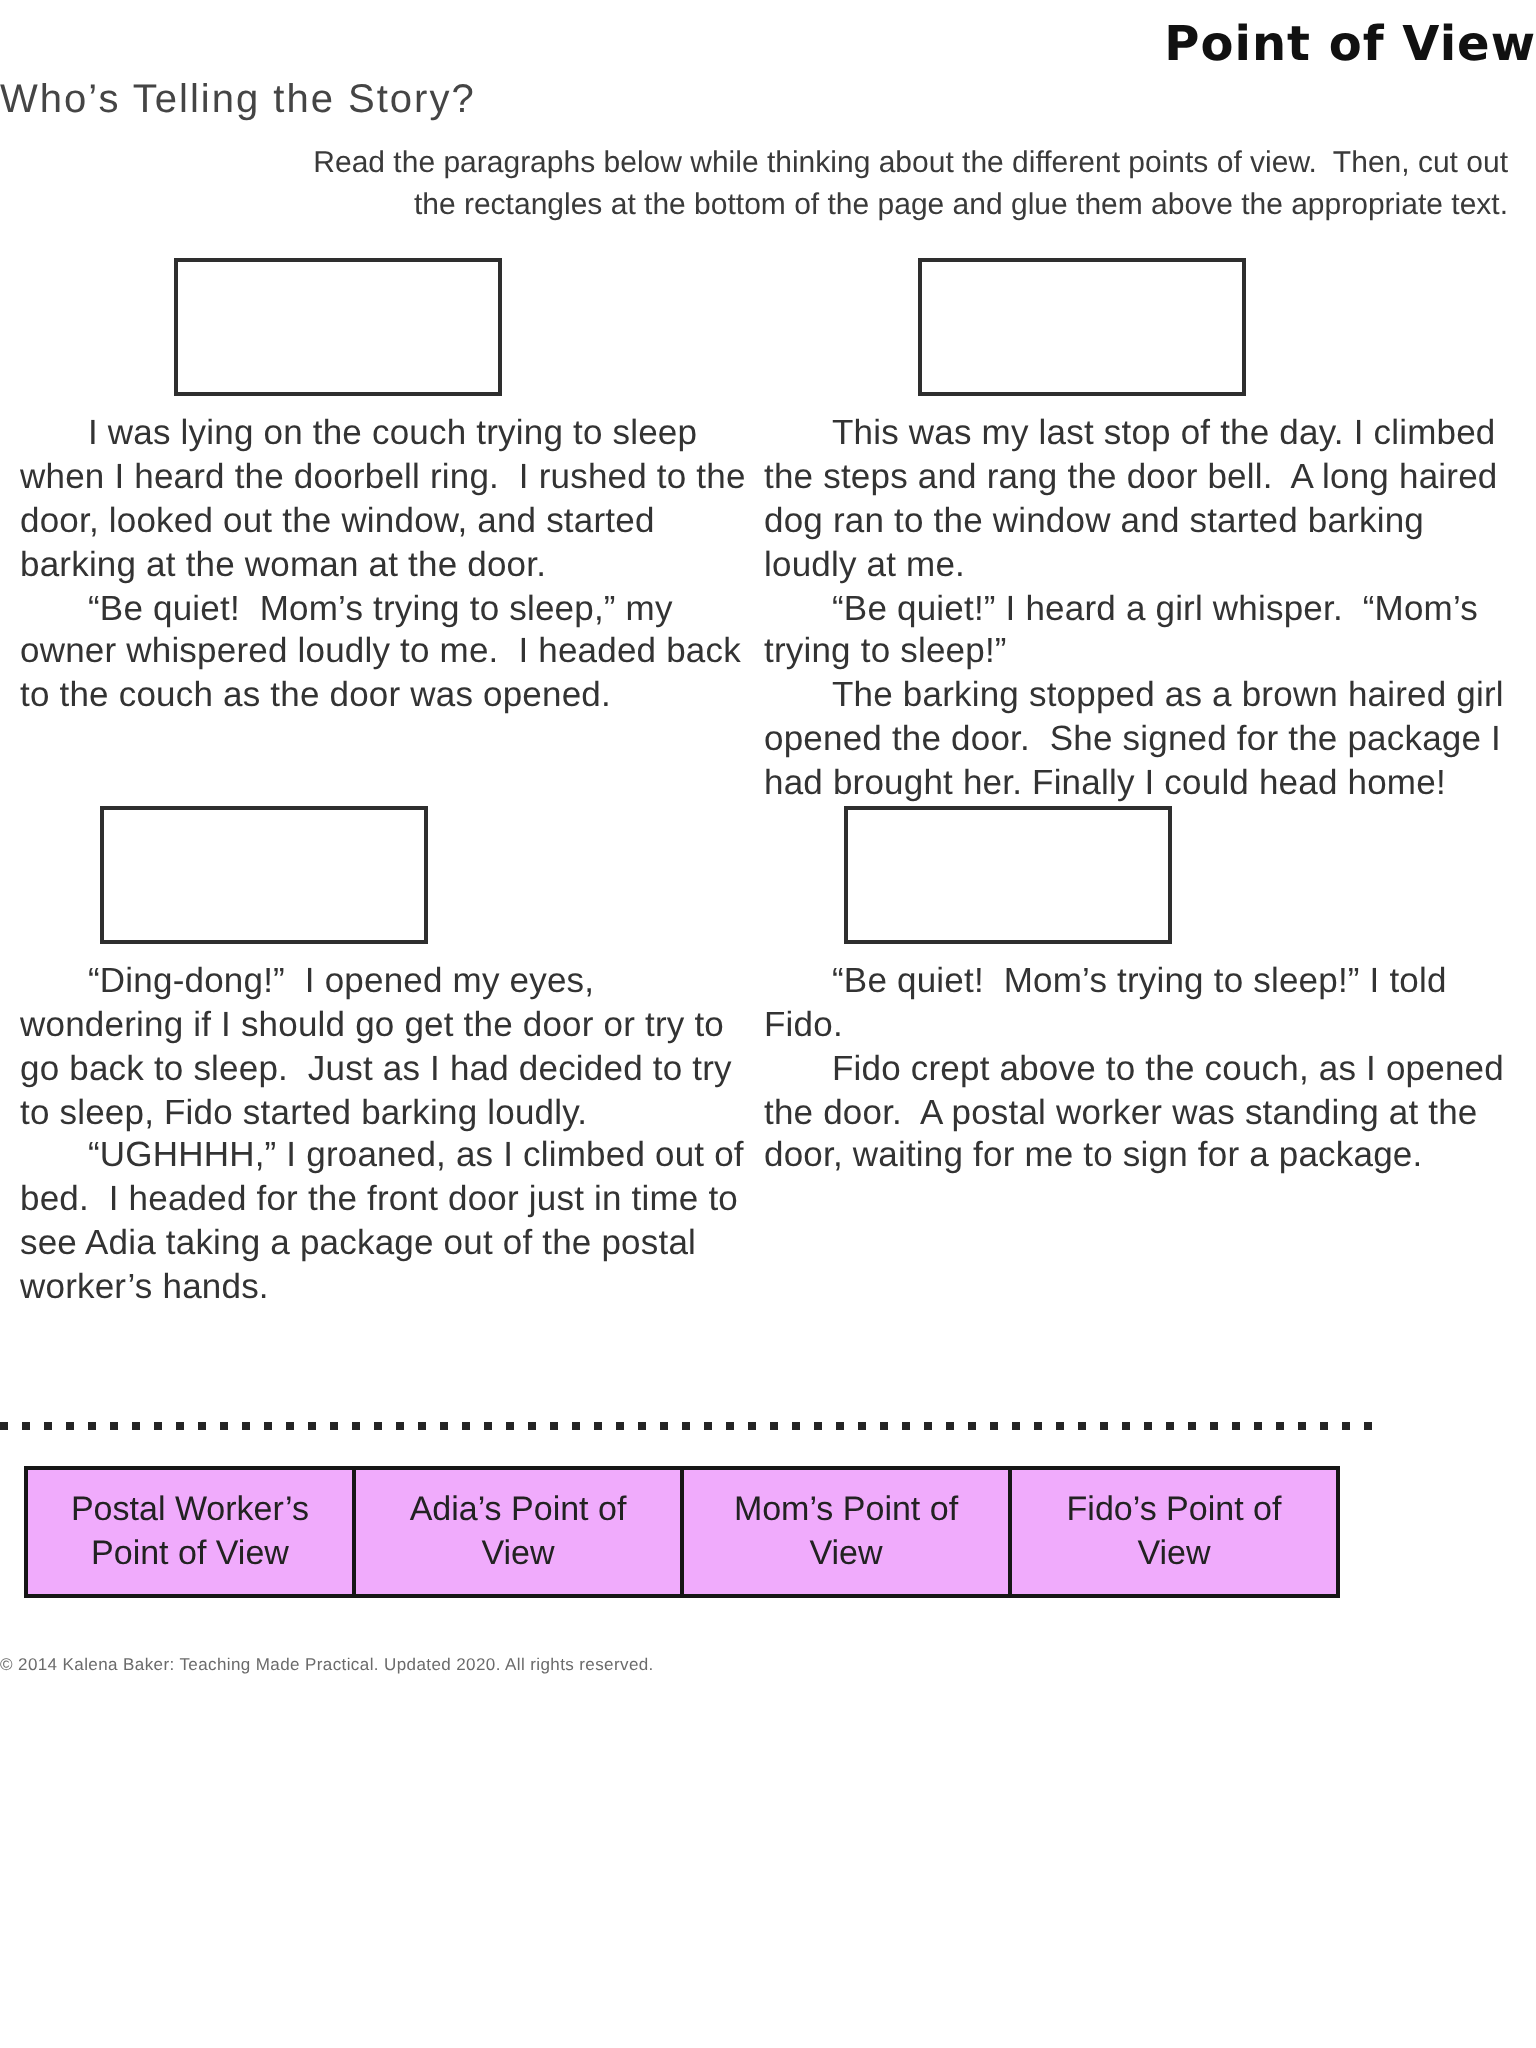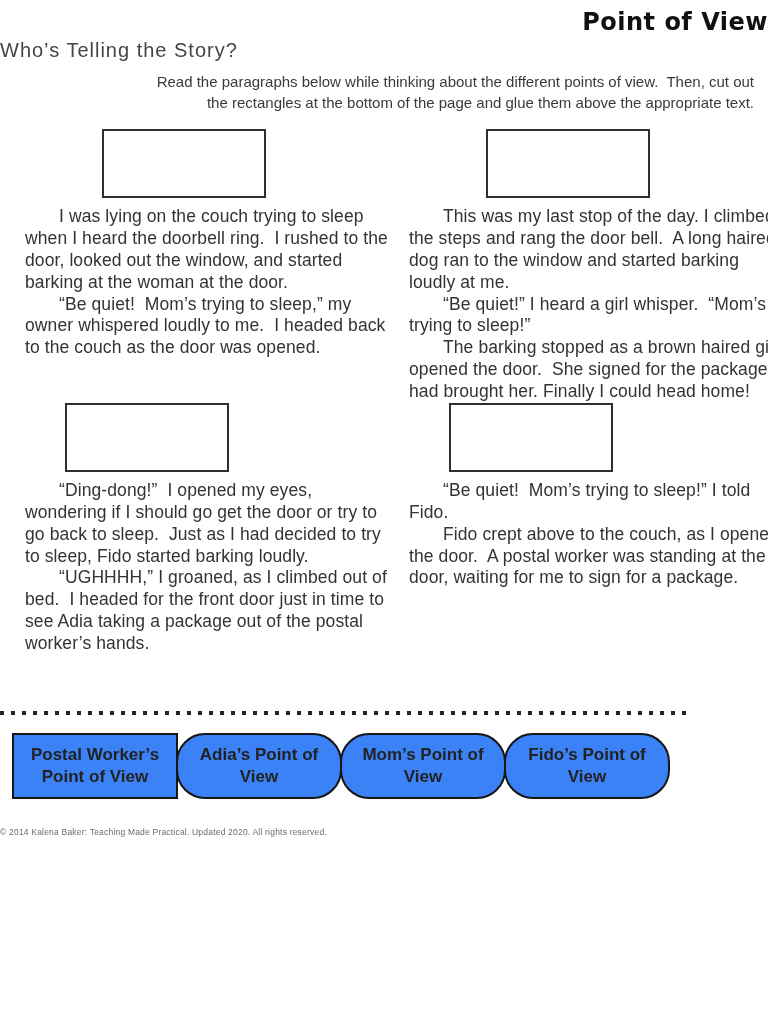--- a/index.html
+++ b/index.html
@@ -16,22 +16,22 @@
   .subtitle{
     text-align:left;font-size:20px;color:#454545;margin-top:3px;
     letter-spacing:1px;font-weight:400;
   }
   .instructions{
     text-align:right;font-size:15px;line-height:1.4;color:#3a3a3a;
     margin:9px auto 16px auto;white-space:pre-wrap;width:740px;
   }
   
   .stories{
-    display:grid;grid-template-columns:368px 372px;column-gap:16px;
-    padding-left:25px;padding-right:6px;
+    display:grid;grid-template-columns:368px 372px;column-gap:4px;
+    padding-left:10px;padding-right:6px;
   }
   .story{box-sizing:border-box;}
   .story.row1{margin-bottom:42px;}
   .glue-box{
     width:164px;height:69px;border:2px solid #2e2e2e;background:#ffffff;
     margin:0 0 8px 77px;box-sizing:border-box;
   }
   .story.rightcol .glue-box{margin-left:40px;}
   .para{
     font-size:17.5px;line-height:1.25;color:#333333;margin:0;
@@ -40,23 +40,23 @@
   
   .cut-line{
     height:4px;width:692px;margin:14px 0 18px 0;
     background-image:repeating-linear-gradient(to right,#242424 0px,#242424 4px,transparent 4px,transparent 11px);
   }
   
   .cutouts{display:flex;margin-left:12px;}
   .cutout{
     width:166px;height:66px;border:2px solid #161616;box-sizing:border-box;
     display:flex;align-items:center;justify-content:center;text-align:center;
-    font-size:17px;line-height:1.3;color:#222222;padding:4px 13px;background:#3b82f6;font-weight:bold;
+    font-size:17px;line-height:1.3;color:#222222;padding:4px 13px;background:#f0abfc;
   }
-  .cutout + .cutout{margin-left:-2px;border-radius:29px;}
+  .cutout + .cutout{margin-left:-2px;}
   
   .copyright{
     text-align:left;font-size:8.5px;color:#6b6b6b;margin:28px 12px 0 0;
     letter-spacing:0.2px;
   }
 </style>
 </head>
 <body>
 
 <div class="page">

